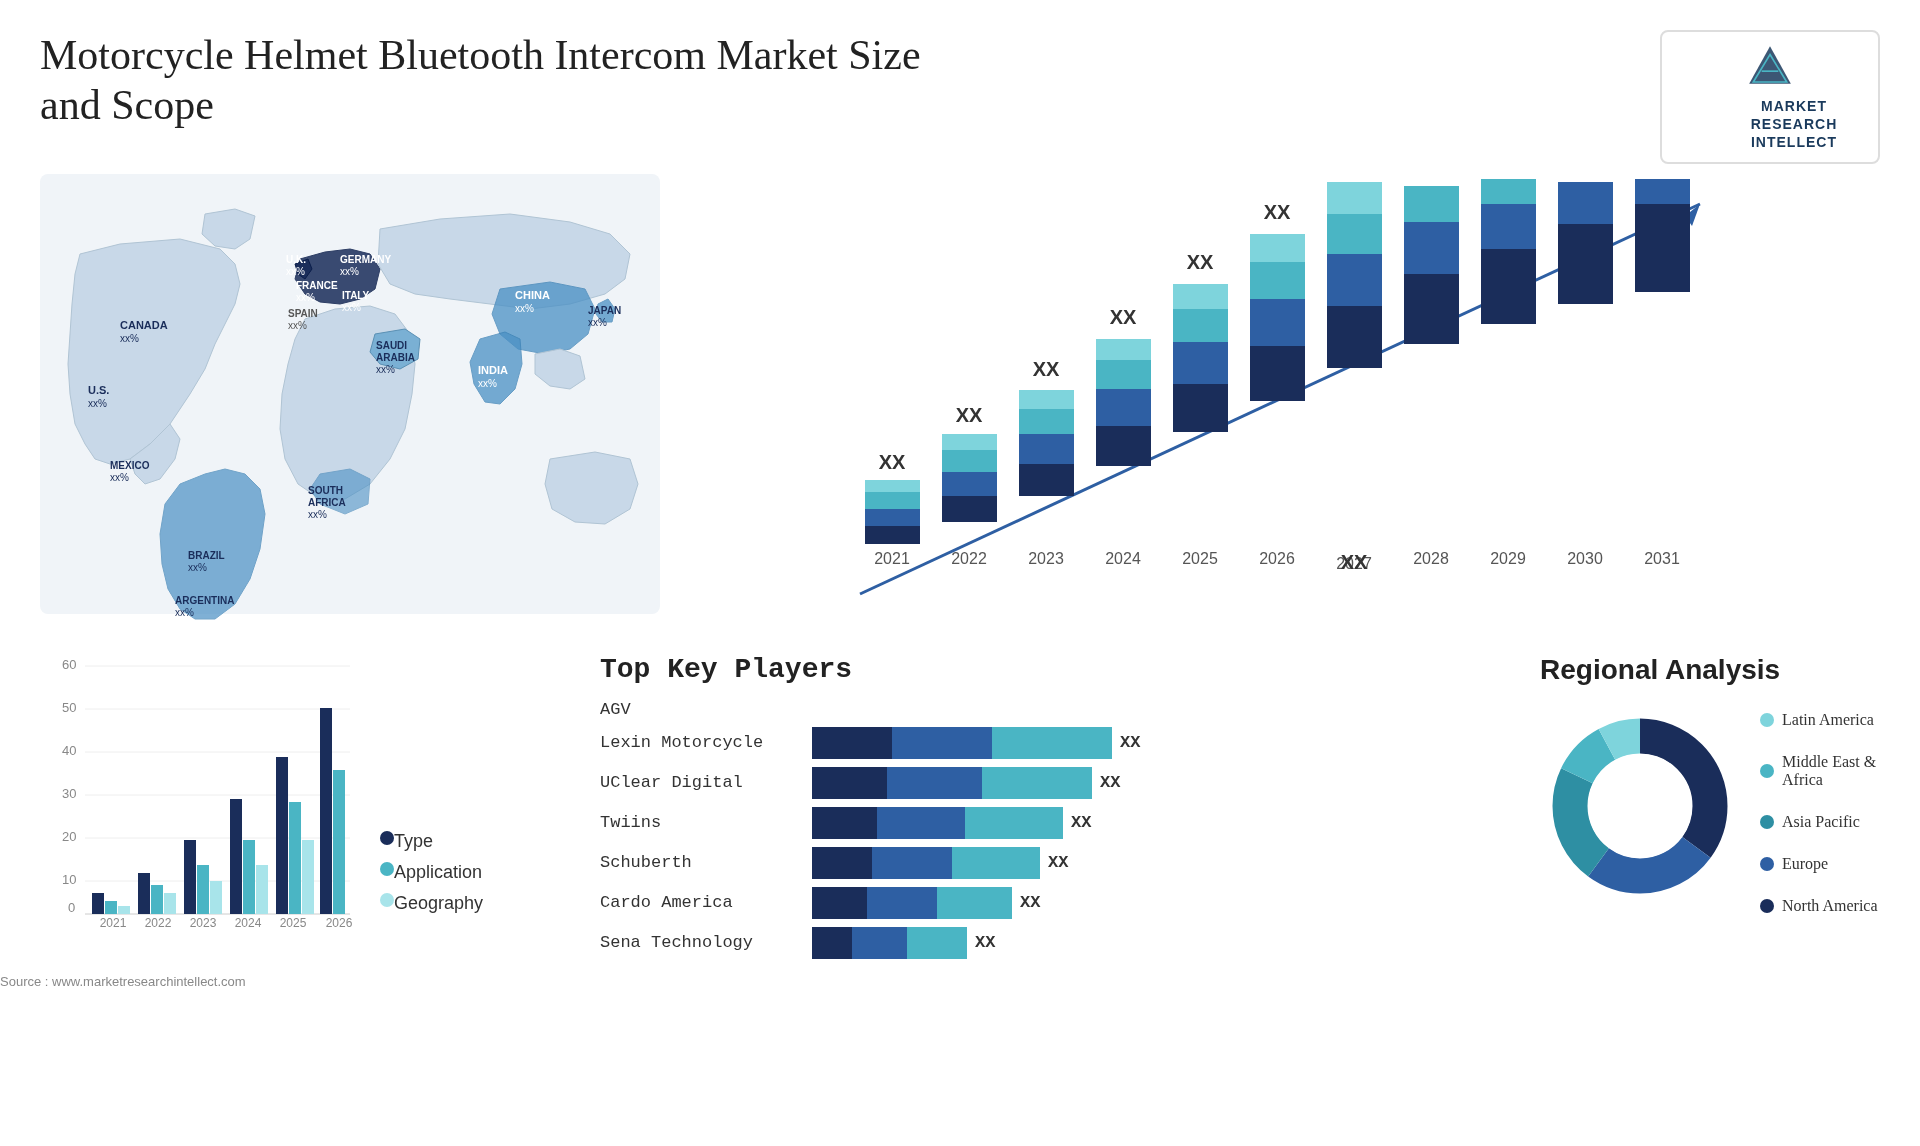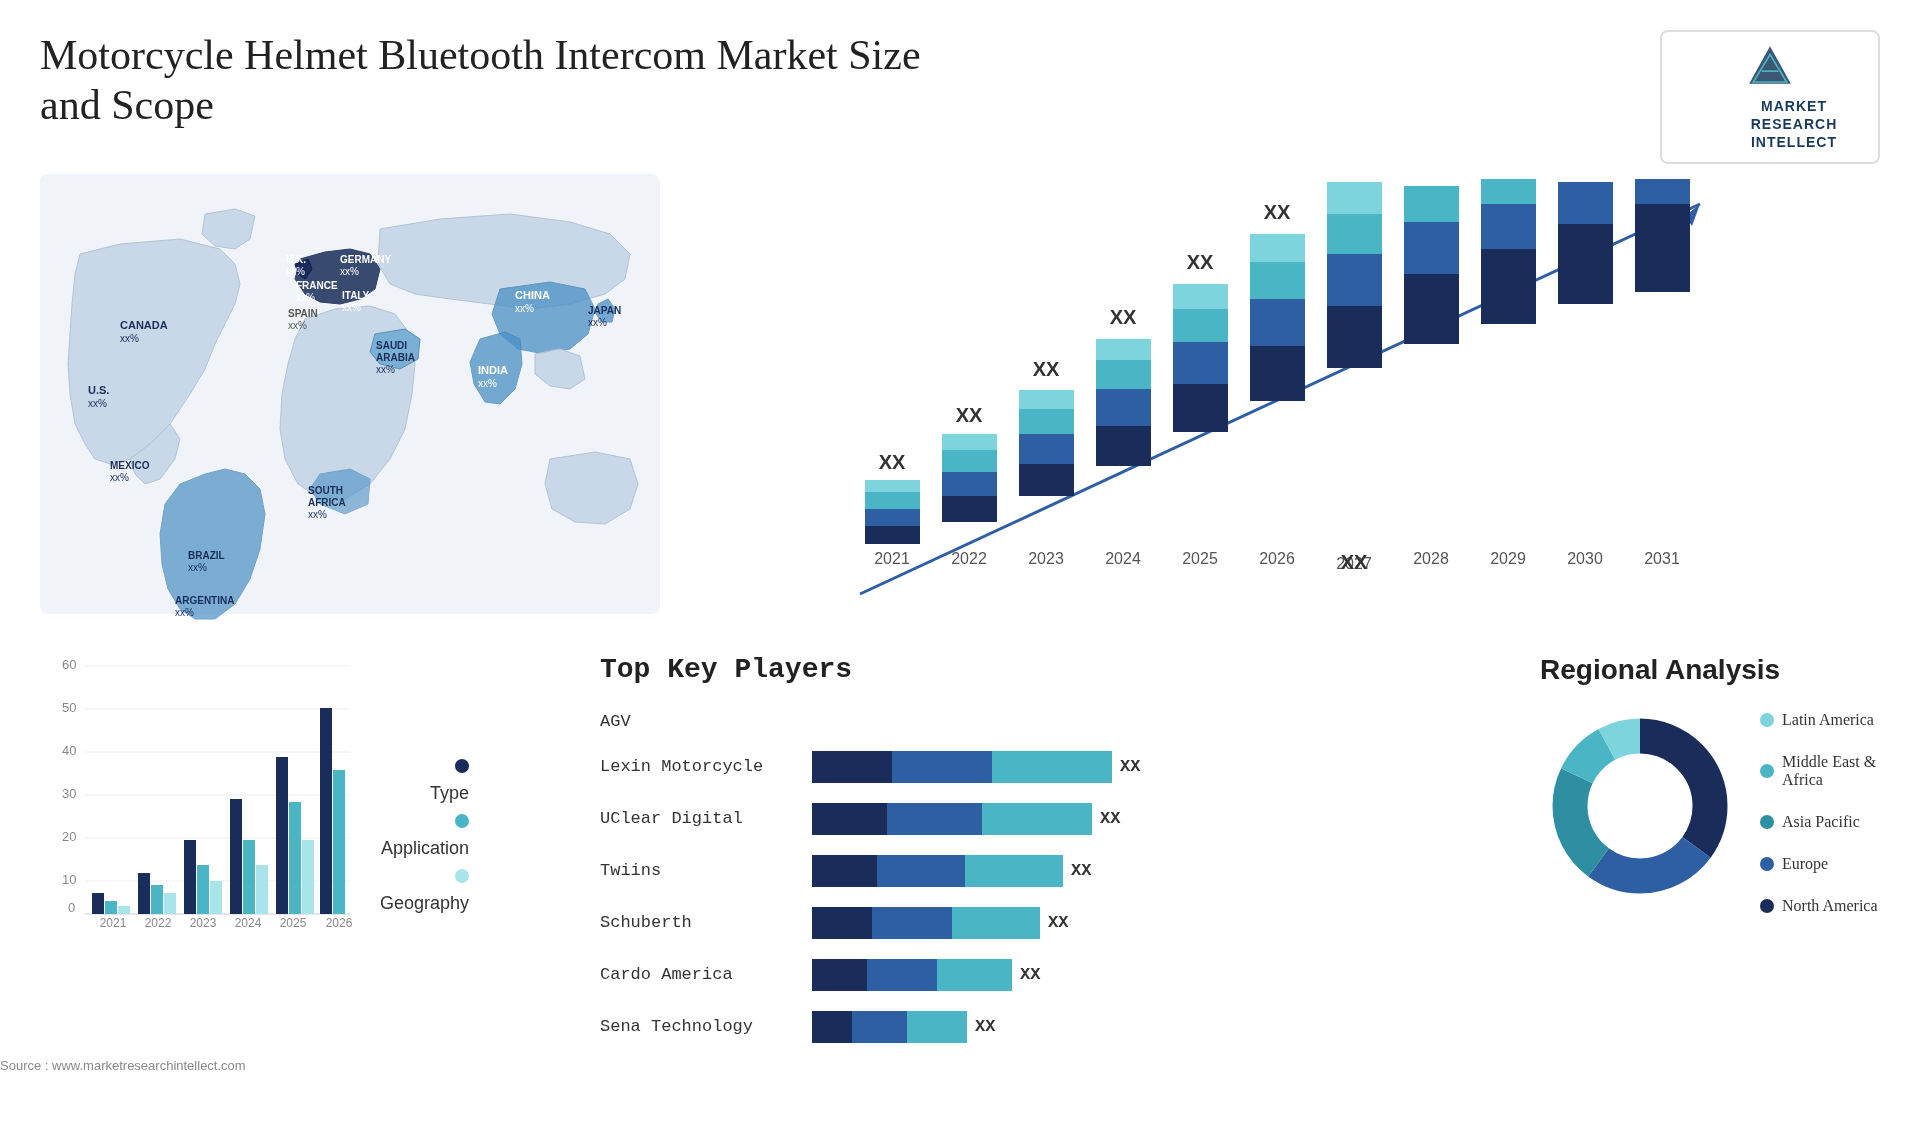--- a/index.html
+++ b/index.html
@@ -98,25 +98,24 @@
       align-items: flex-end;
     }
     .seg-legend {
       display: flex;
       flex-direction: column;
       gap: 10px;
       padding-bottom: 20px;
     }
     .legend-item {
       display: flex;
-      align-items: flex-end;
-      gap: 10px;
+      align-items: flex-start;
+      gap: 0;
       font-size: 18px;
       color: #333;
-      flex-direction: column;
     }
     .legend-dot {
       width: 14px;
       height: 14px;
       border-radius: 50%;
     }
 
     
     .players-section {
       flex: 1;
@@ -124,21 +123,20 @@
     }
     .players-list {
       display: flex;
       flex-direction: column;
       gap: 8px;
     }
     .player-row {
       display: flex;
       align-items: center;
       gap: 12px;
-      margin-top: 12px;
     }
     .player-name {
       font-size: 17px;
       color: #333;
       width: 200px;
       flex-shrink: 0;
     }
     .player-bar-container {
       display: flex;
       align-items: center;

